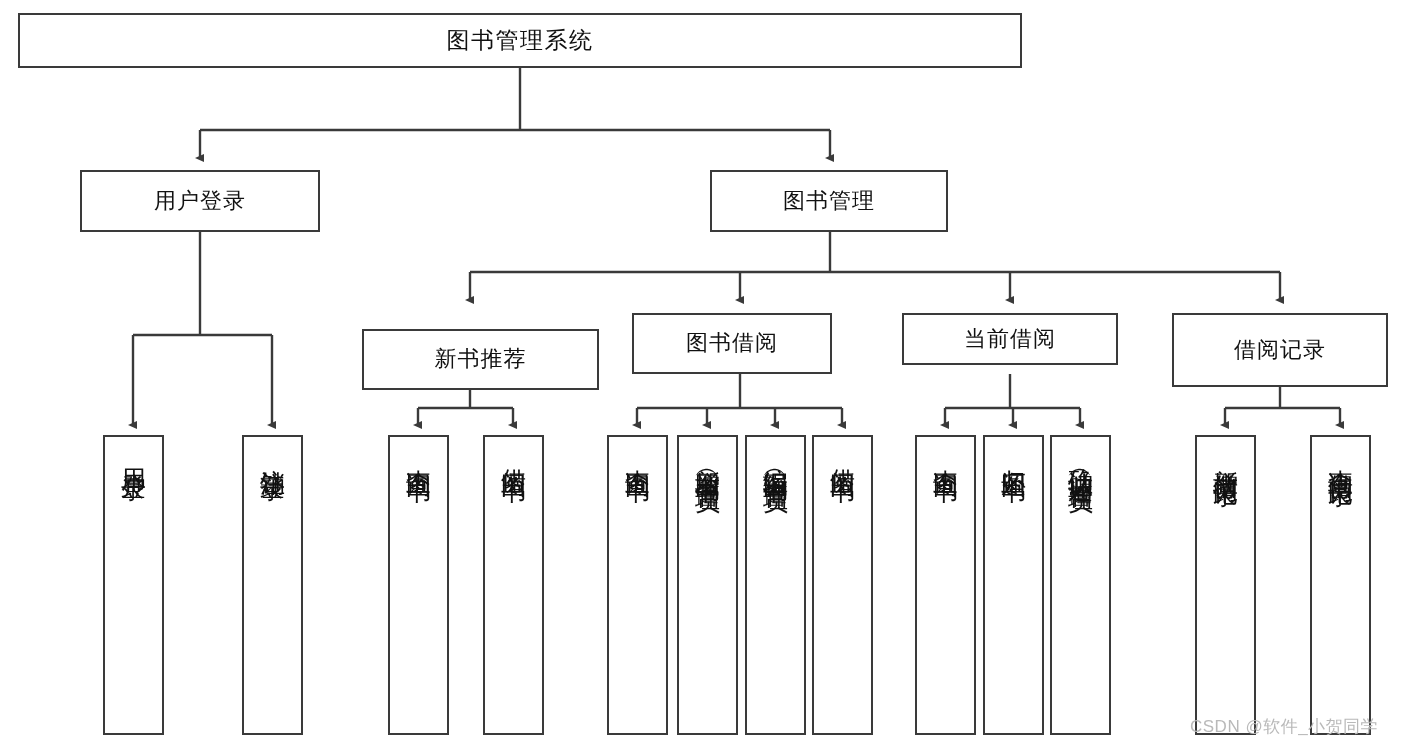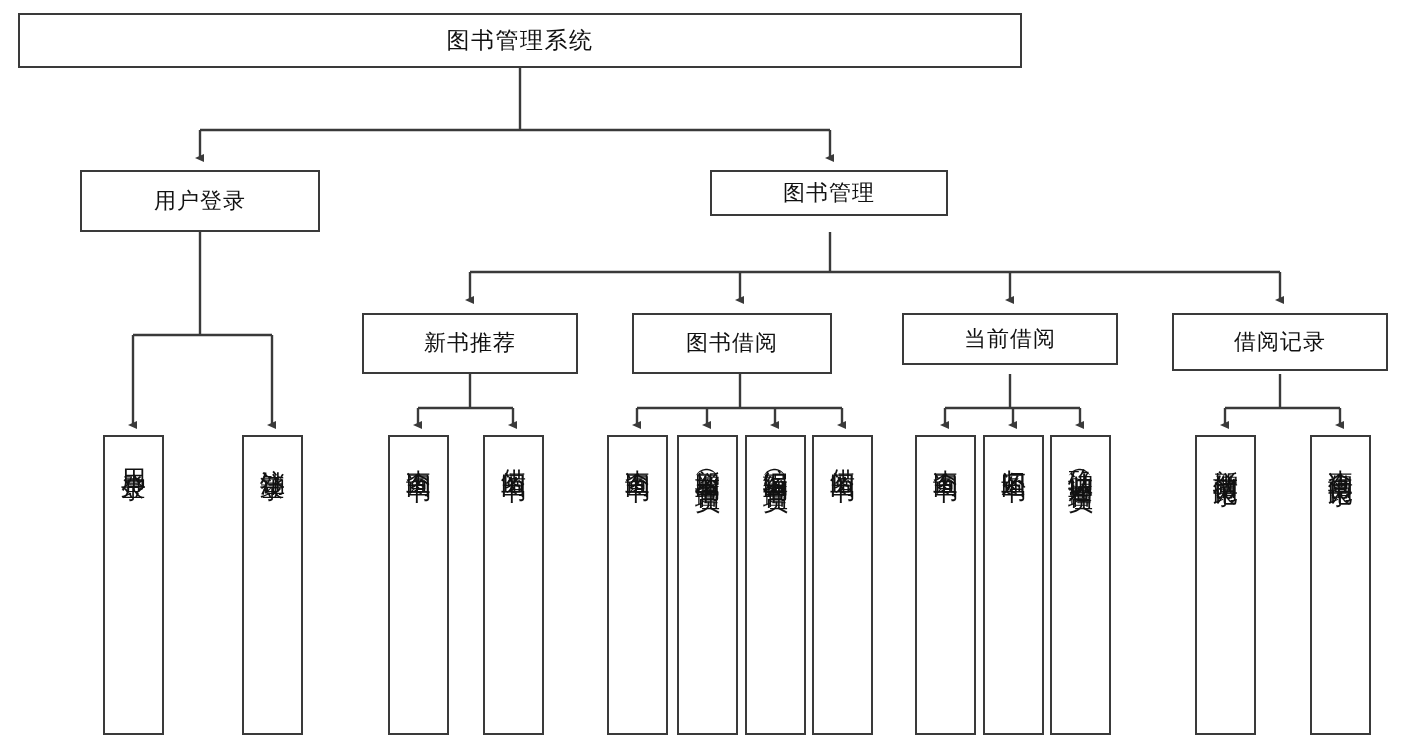--- a/index.html
+++ b/index.html
@@ -131,37 +131,37 @@
   </svg>
 
   <div class="node horiz root" style="left:18px; top:13px; width:1004px; height:55px;">
     <span class="node-label">图书管理系统</span>
   </div>
 
   <div class="node horiz" style="left:80px; top:170px; width:240px; height:62px;">
     <span class="node-label">用户登录</span>
   </div>
 
-  <div class="node horiz" style="left:710px; top:170px; width:238px; height:46px;">
+  <div class="node horiz" style="left:710px; top:170px; width:238px; height:62px;">
     <span class="node-label">图书管理</span>
   </div>
 
-  <div class="node horiz" style="left:362px; top:313px; width:216px; height:61px;">
+  <div class="node horiz" style="left:362px; top:329px; width:237px; height:61px;">
     <span class="node-label">新书推荐</span>
   </div>
 
   <div class="node horiz" style="left:632px; top:313px; width:200px; height:61px;">
     <span class="node-label">图书借阅</span>
   </div>
 
   <div class="node horiz" style="left:902px; top:313px; width:216px; height:52px;">
     <span class="node-label">当前借阅</span>
   </div>
 
-  <div class="node horiz" style="left:1172px; top:313px; width:216px; height:58px;">
+  <div class="node horiz" style="left:1172px; top:313px; width:216px; height:74px;">
     <span class="node-label">借阅记录</span>
   </div>
 
   <div class="node vert" style="left:103px; top:435px; width:61px; height:300px;">
     <span class="node-label">用户登录</span>
   </div>
 
   <div class="node vert" style="left:242px; top:435px; width:61px; height:300px;">
     <span class="node-label">注销登录</span>
   </div>
@@ -203,14 +203,15 @@
   </div>
 
   <div class="node vert" style="left:1195px; top:435px; width:61px; height:300px;">
     <span class="node-label">新增借阅记录</span>
   </div>
 
   <div class="node vert" style="left:1310px; top:435px; width:61px; height:300px;">
     <span class="node-label">查询借阅记录</span>
   </div>
 
+  <div class="watermark" style="left:1190px; top:715px;">CSDN @软件_小贺同学</div>
 
 </div>
 
 </body></html>

